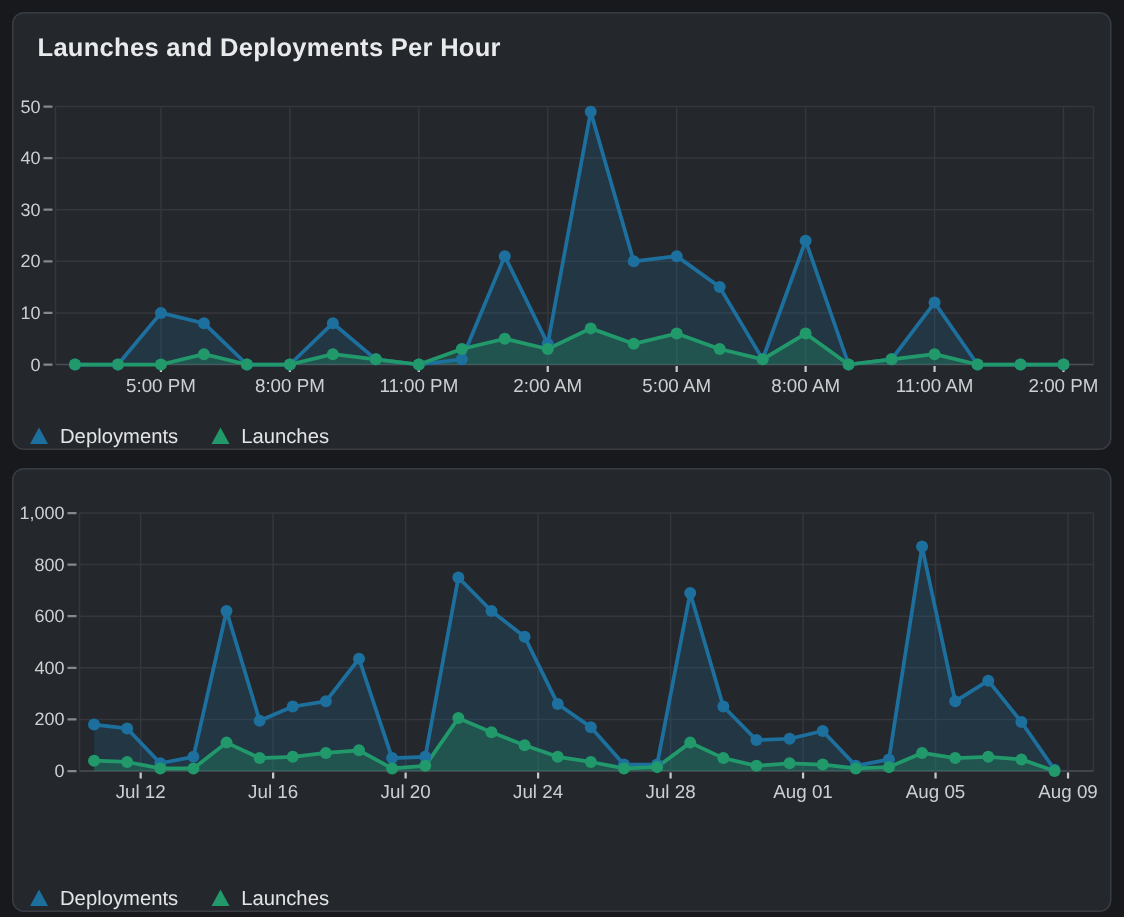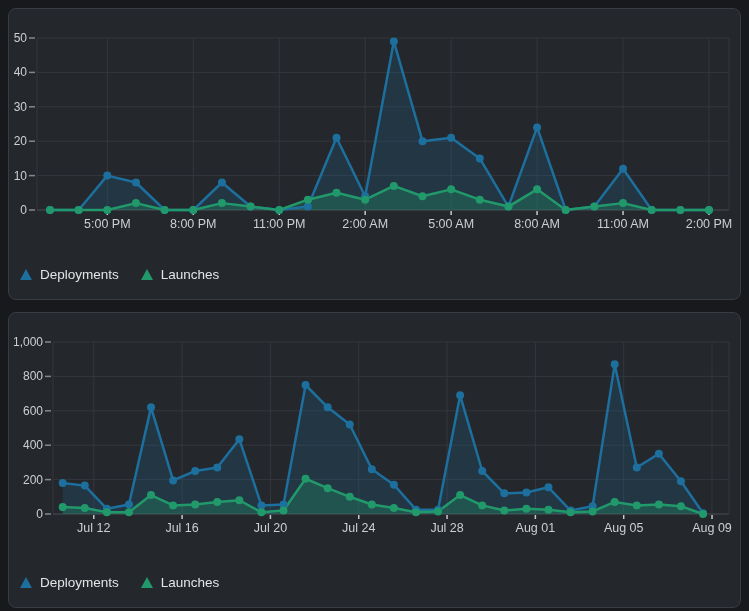--- a/index.html
+++ b/index.html
@@ -14,35 +14,36 @@
   }
   .card.hourly{height:290px;margin-bottom:12px;}
   .card.daily{height:294px;}
   .chart-title{
     margin:13px 16px 0 16px;font-size:17px;font-weight:700;line-height:20px;
     color:#e9eaec;letter-spacing:.2px;
   }
   svg.chart{display:block;margin-top:15px;width:731px;height:214px;}
   svg text{font-family:"Liberation Sans","DejaVu Sans",sans-serif;}
   .legend{
-    position:absolute;left:11px;bottom:17px;display:flex;gap:22px;align-items:center;
+    position:absolute;left:11px;bottom:1px;display:flex;gap:22px;align-items:center;
   }
   .legend-item{display:flex;align-items:center;gap:8px;cursor:pointer;}
   .tri{
     width:0;height:0;border-left:6px solid transparent;border-right:6px solid transparent;
     border-bottom:11px solid #888;display:inline-block;
   }
   .legend-label{font-size:13.5px;color:#e3e4e6;}
 </style>
 </head>
 <body>
 
 <div>
 
   <section class="card hourly">
+    <h2 class="chart-title">Launches and Deployments Per Hour</h2>
     <svg class="chart" viewBox="0 0 731 214">
         <line x1="28" y1="186" x2="720" y2="186" stroke="#4b4f55" stroke-width="1"></line>
         <line x1="20" y1="186" x2="26" y2="186" stroke="#85888d" stroke-width="1.5"></line>
         <text x="18" y="190" text-anchor="end" font-size="12" fill="#cdcfd2">0</text>
         <line x1="28" y1="151.6" x2="720" y2="151.6" stroke="#34373d" stroke-width="1"></line>
         <line x1="20" y1="151.6" x2="26" y2="151.6" stroke="#85888d" stroke-width="1.5"></line>
         <text x="18" y="155.6" text-anchor="end" font-size="12" fill="#cdcfd2">10</text>
         <line x1="28" y1="117.2" x2="720" y2="117.2" stroke="#34373d" stroke-width="1"></line>
         <line x1="20" y1="117.2" x2="26" y2="117.2" stroke="#85888d" stroke-width="1.5"></line>
         <text x="18" y="121.2" text-anchor="end" font-size="12" fill="#cdcfd2">20</text>

